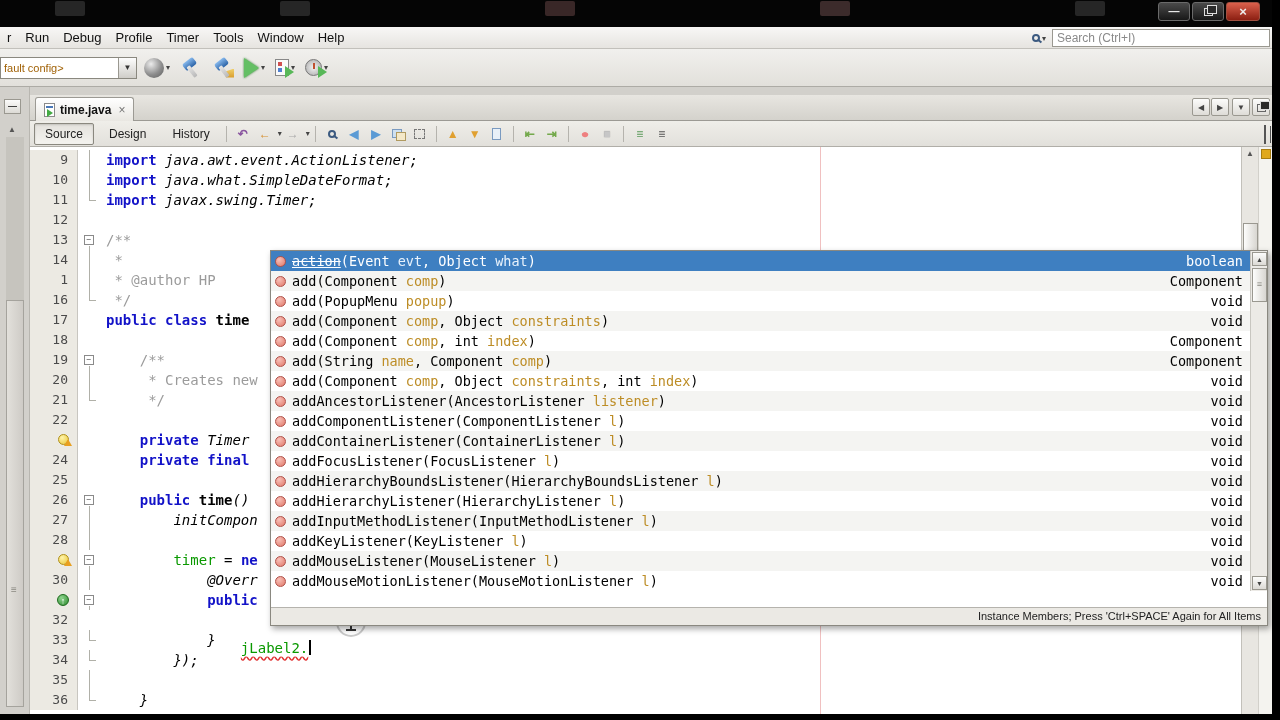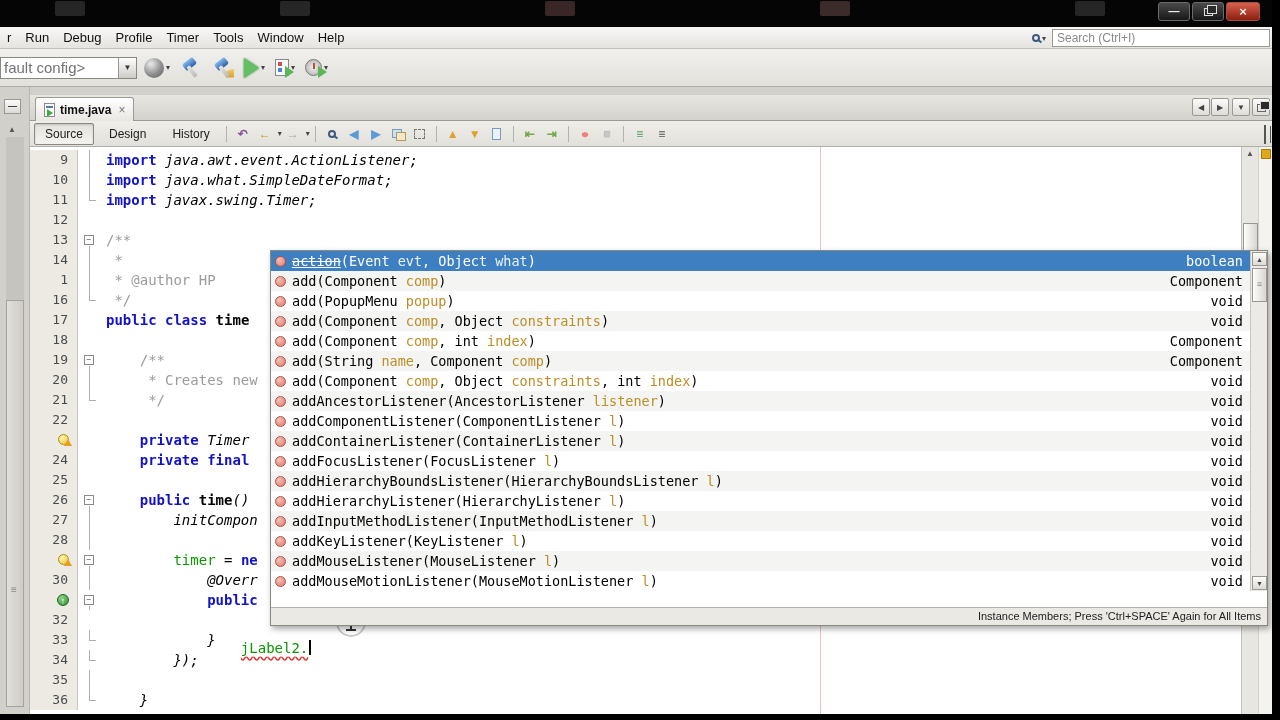--- a/index.html
+++ b/index.html
@@ -23,21 +23,21 @@
   .mag { width:8px; height:8px; border:2px solid #3c5a80; border-radius:50%; position:relative; display:inline-block; }
   .mag::after { content:""; position:absolute; width:5px; height:2px; background:#3c5a80; right:-4px; bottom:-2px; transform:rotate(40deg); }
   #search-input { flex:1; height:18px; margin-left:6px; border:1px solid #9a9890; background:#fff; font-size:12px; padding:0 4px; color:#333; }
   #search-input::placeholder { color:#8a8a8a; }
   .dd-arrow { font-size:8px; color:#444; margin-left:2px; }
 
   
   #toolbar { position:absolute; left:0; top:49px; width:1272px; height:38px;
              background:linear-gradient(#f1f0ed,#e2e0db); border-bottom:1px solid #adaba5; display:flex; align-items:center; }
   #config-combo { width:137px; height:22px; display:flex; border:1px solid #8a887f; background:#fff; align-items:center; }
-  #config-combo .combo-text { flex:1; font-size:15px; padding-left:3px; color:#737373; white-space:nowrap; overflow:hidden; }
+  #config-combo .combo-text { flex:1; font-size:11px; padding-left:3px; color:#a16207; white-space:nowrap; overflow:hidden; }
   #config-combo .combo-btn { width:18px; height:20px; background:linear-gradient(#fdfdfd,#cfcdc8); border-left:1px solid #9a9890; font-size:8px; color:#333; text-align:center; line-height:20px; }
   .tbtn { height:30px; display:flex; align-items:center; padding:0 3px; margin-left:4px; }
   .ico-sphere { width:20px; height:20px; border-radius:50%; background:radial-gradient(circle at 35% 30%, #ececec, #8e8e8e 55%, #5a5a5a); }
   .ico-hammer { position:relative; width:22px; height:22px; }
   .ico-hammer::before { content:""; position:absolute; left:3px; top:3px; width:13px; height:8px; border-radius:2px;
                         background:linear-gradient(#86b8ec,#2c64a8); transform:rotate(-38deg); }
   .ico-hammer::after { content:""; position:absolute; left:10px; top:8px; width:4px; height:13px; border-radius:1px;
                        background:linear-gradient(#e8e8e8,#b8b8b8); transform:rotate(-38deg); }
   .broom { position:absolute; right:0; bottom:1px; width:10px; height:9px; background:linear-gradient(#f0cf6a,#d89c2a); clip-path:polygon(0 40%,100% 0,100% 100%,20% 100%); }
   .ico-run { width:0; height:0; border-left:15px solid #64bf64; border-top:10px solid transparent; border-bottom:10px solid transparent; filter:drop-shadow(0 0 1px #2d7a2d); }

